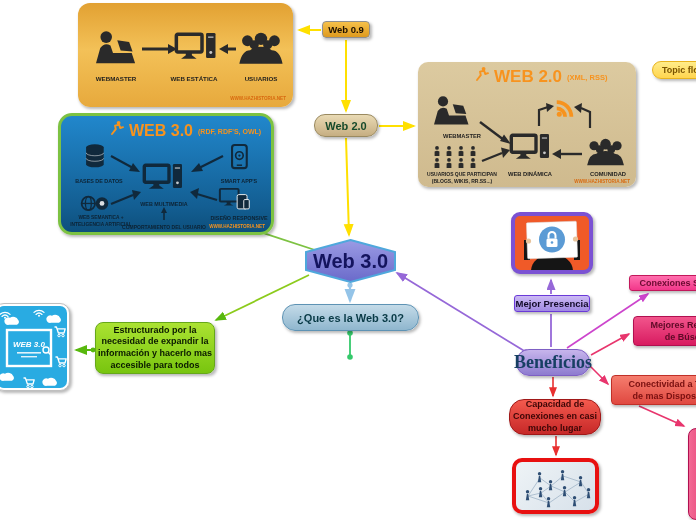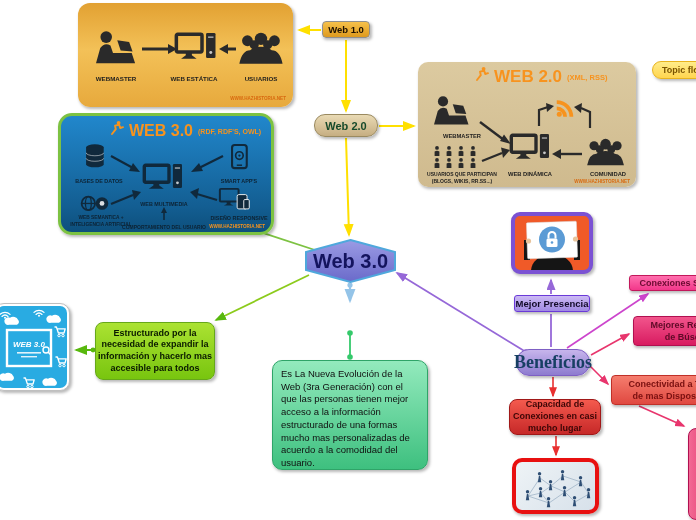--- a/index.html
+++ b/index.html
@@ -30,37 +30,37 @@
      background:linear-gradient(180deg,#f6c14a 0%,#de9a1e 100%);border:1px solid #8f8f8f;}
   .n-web20{left:314px;top:114px;width:64px;height:23px;border-radius:11px;font-size:11px;color:#164a2b;
      background:linear-gradient(180deg,#e9dab4 0%,#c6ae82 100%);border:1px solid #9a8a60;}
   .n-topic{left:652px;top:61px;width:62px;height:18px;border-radius:9px;font-size:9px;color:#7a5400;
      background:linear-gradient(180deg,#ffec8a 0%,#ffd54f 100%);border:1.5px solid #e8b31e;justify-content:flex-start;padding-left:9px;}
   .n-quees{left:282px;top:304px;width:137px;height:27px;border-radius:13px;font-size:11px;color:#093a46;
      background:linear-gradient(180deg,#c4dbe8 0%,#8fb6ce 100%);border:1.5px solid #5e93b4;}
   .n-def{left:272px;top:360px;width:156px;height:110px;border-radius:10px;font-size:9.5px;color:#101010;
      background:linear-gradient(180deg,#93eabd 0%,#3ec07f 100%);border:1.5px solid #2fa468;
      padding:7px 8px;line-height:1.34;text-align:left;}
-  .n-estru{left:95px;top:322px;width:120px;height:58px;border-radius:8px;font-size:9px;color:#0a1a00;
+  .n-estru{left:95px;top:322px;width:120px;height:52px;border-radius:8px;font-size:9px;color:#0a1a00;
      background:linear-gradient(180deg,#abe232 0%,#78c50f 100%);border:1px solid #66a81a;
      padding:4px 0;line-height:1.3;}
   .n-priv{left:514px;top:295px;width:76px;height:17px;border-radius:3px;font-size:9.5px;color:#120a28;
      background:linear-gradient(180deg,#ccbaf4 0%,#a089e2 100%);border:1.5px solid #6a3ad8;}
   .n-benef{left:516px;top:349px;width:74px;height:27px;border-radius:13px;font-size:18px;color:#173f63;
      font-family:Liberation Serif, serif;
      background:linear-gradient(180deg,#c7b5ec 0%,#8d7bcf 100%);border:1.5px solid #7e5fc4;}
   .n-conex{left:629px;top:275px;width:110px;height:16px;border-radius:3px;font-size:9px;color:#6b0a30;
      background:linear-gradient(180deg,#ff6fae 0%,#f2378a 100%);border:1px solid #c2185b;white-space:nowrap;}
   .n-mejores{left:633px;top:316px;width:120px;height:30px;border-radius:4px;font-size:9px;color:#5e0a26;
      background:linear-gradient(180deg,#f2558c 0%,#d81b60 100%);border:1px solid #b01050;
      flex-direction:column;line-height:1.35;white-space:nowrap;}
   .n-conect{left:611px;top:375px;width:130px;height:30px;border-radius:4px;font-size:9px;color:#7a1010;
      background:linear-gradient(180deg,#f57d6e 0%,#e04840 100%);border:1px solid #c03028;
      flex-direction:column;line-height:1.35;white-space:nowrap;}
-  .n-capac{left:509px;top:399px;width:92px;height:36px;border-radius:8px;font-size:9px;color:#3e0606;
+  .n-capac{left:509px;top:399px;width:92px;height:36px;border-radius:15px;font-size:9px;color:#3e0606;
      background:linear-gradient(180deg,#f45a4e 0%,#c62828 100%);border:1px solid #a01818;
      flex-direction:column;line-height:1.3;}
   .n-sliver{left:688px;top:428px;width:30px;height:92px;border-radius:8px;
      background:linear-gradient(90deg,#f26a95 0%,#e02860 100%);border:1px solid #b01050;}
 
   .hexwrap{left:305px;top:239px;width:91px;height:44px;}
 </style>
 </head>
 <body>
 
@@ -251,21 +251,21 @@
       <text x="190" y="114" text-anchor="middle" font-size="5.8" font-weight="bold" fill="#1e1e1e">COMUNIDAD</text>
       <text x="212" y="121" text-anchor="end" font-size="4.6" font-weight="bold" fill="#d86a10">WWW.HAZHISTORIA.NET</text>
     </svg>
   </div>
 
   <div class="node lbl n-topic shadow">
     <span>Topic flo</span>
   </div>
 
   <div class="node lbl n-web10 shadow">
-    <span>Web 1.0</span>
+    <span>Web 0.9</span>
   </div>
   <div class="node lbl n-web20 shadow">
     <span>Web 2.0</span>
   </div>
 
   <div class="node img-web30 shadow">
     <svg width="210" height="116">
       <use href="#sym-runner" transform="translate(50,5)" style="color:#f7931e"></use>
       <text x="68" y="20" font-size="16" font-weight="bold" fill="#f7931e">WEB 3.0</text>
       <text x="137" y="18" font-size="7" font-weight="bold" fill="#f7931e">(RDF, RDF'S, OWL)</text>
@@ -303,22 +303,22 @@
           <linearGradient id="hexGrad" x1="0" y1="0" x2="0" y2="1">
         <stop offset="0" stop-color="#9b9be4"></stop>
             <stop offset="1" stop-color="#6a6aca"></stop>
           </linearGradient>
         </defs>
       <polygon points="45.5,1 90,13 90,31 45.5,43 1,31 1,13" fill="url(#hexGrad)" stroke="#4fa8dc" stroke-width="2"></polygon>
       <text x="45.5" y="29" text-anchor="middle" font-size="20" font-weight="bold" fill="#14145e">Web 3.0</text>
     </svg>
   </div>
 
-  <div class="node n-def shadow">
-    <span>Es La Nueva Evolución de la Web (3ra Generación) con el que las personas tienen mejor acceso a la información estructurado de una formas mucho mas personalizadas de acuerdo a la comodidad del usuario.</span>
+  <div class="node lbl n-quees shadow">
+    <span>¿Que es la Web 3.0?</span>
   </div>
 
   <div class="node lbl n-estru shadow">
     <span>Estructurado por la necesidad de expandir la información y hacerlo mas accesible para todos</span>
   </div>
   <div class="node img-doodle shadow">
     <div class="inner">
       <svg width="72" height="84" style="color:#ffffff">
         <use href="#sym-wifi" transform="translate(2,4)"></use>
         <use href="#sym-wifi" transform="translate(36,2)"></use>

